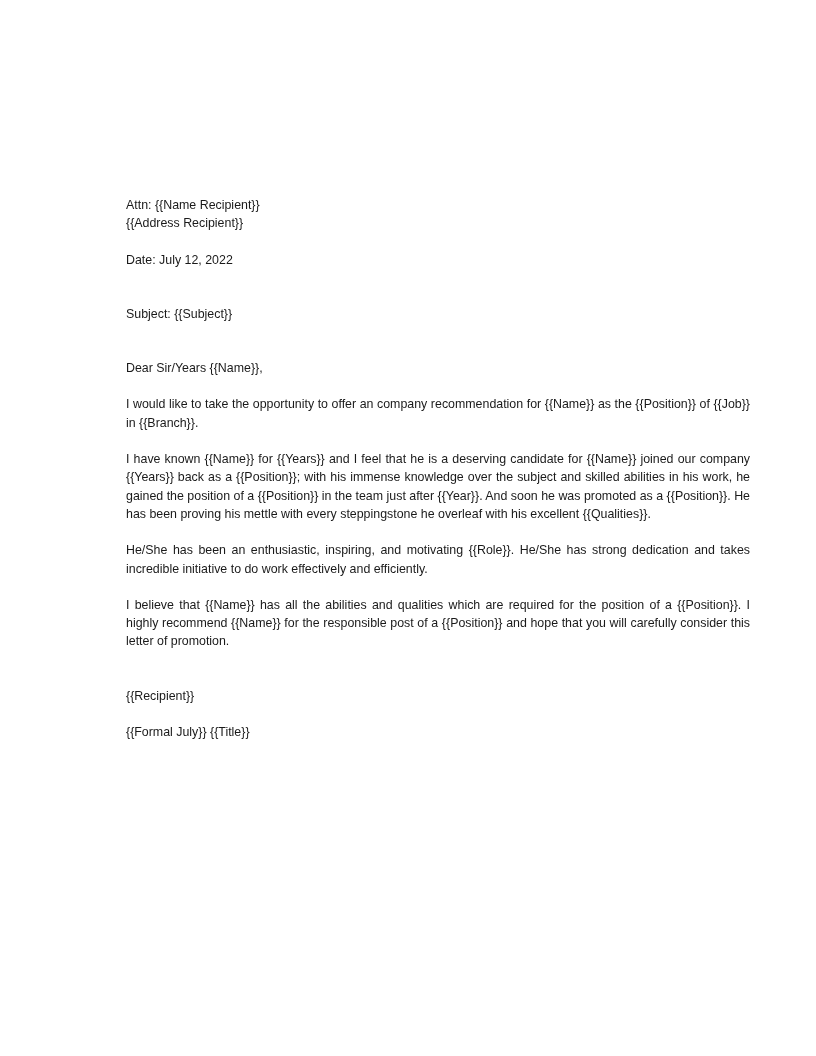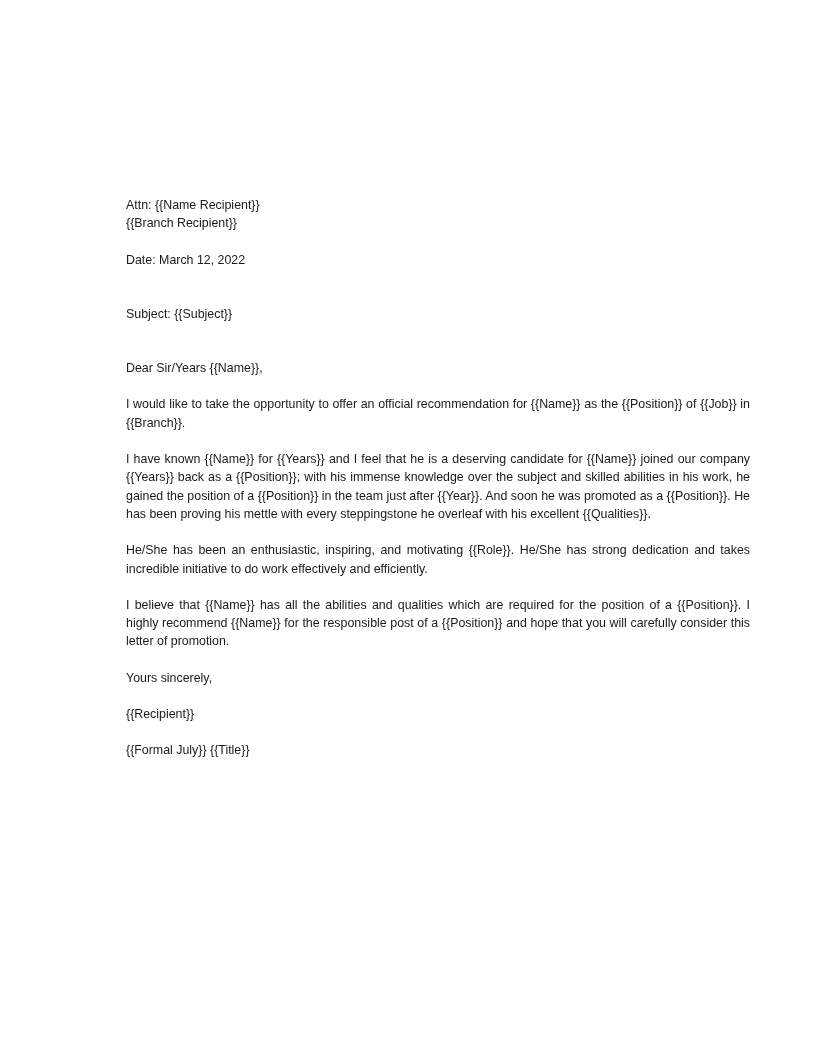--- a/index.html
+++ b/index.html
@@ -96,53 +96,52 @@
 </head>
 <body>
 
 <div class="page">
 
 
 
   <div class="body-wrap">
 
     <div class="line plain">Attn: {{Name Recipient}}</div>
-    <div class="line plain">{{Branch Recipient}}</div>
+    <div class="line plain">{{Address Recipient}}</div>
 
     <div class="gap-18"></div>
 
-    <div class="line plain">Date: March 12, 2022</div>
+    <div class="line plain">Date: July 12, 2022</div>
 
     <div class="gap-36"></div>
 
     <div class="line plain">Subject: {{Subject}}</div>
 
     <div class="gap-36"></div>
 
     <div class="line plain">Dear Sir/Years {{Name}},</div>
 
     <div class="gap-18"></div>
 
-    <p class="para">I would like to take the opportunity to offer an official recommendation for {{Name}} as the {{Position}} of {{Job}} in {{Branch}}.</p>
+    <p class="para">I would like to take the opportunity to offer an company recommendation for {{Name}} as the {{Position}} of {{Job}} in {{Branch}}.</p>
 
     <div class="gap-18"></div>
 
     <p class="para">I have known {{Name}} for {{Years}} and I feel that he is a deserving candidate for {{Name}} joined our company {{Years}} back as a {{Position}}; with his immense knowledge over the subject and skilled abilities in his work, he gained the position of a {{Position}} in the team just after {{Year}}. And soon he was promoted as a {{Position}}. He has been proving his mettle with every steppingstone he overleaf with his excellent {{Qualities}}.</p>
 
     <div class="gap-18"></div>
 
     <p class="para">He/She has been an enthusiastic, inspiring, and motivating {{Role}}. He/She has strong dedication and takes incredible initiative to do work effectively and efficiently.</p>
 
     <div class="gap-18"></div>
 
     <p class="para">I believe that {{Name}} has all the abilities and qualities which are required for the position of a {{Position}}. I highly recommend {{Name}} for the responsible post of a {{Position}} and hope that you will carefully consider this letter of promotion.</p>
 
     <div class="gap-18"></div>
 
-    <div class="line plain">Yours sincerely,</div>
 
     <div class="gap-18"></div>
 
     <div class="line plain">{{Recipient}}</div>
 
     <div class="gap-18"></div>
 
     <div class="line plain">{{Formal July}} {{Title}}</div>
 
   </div>

